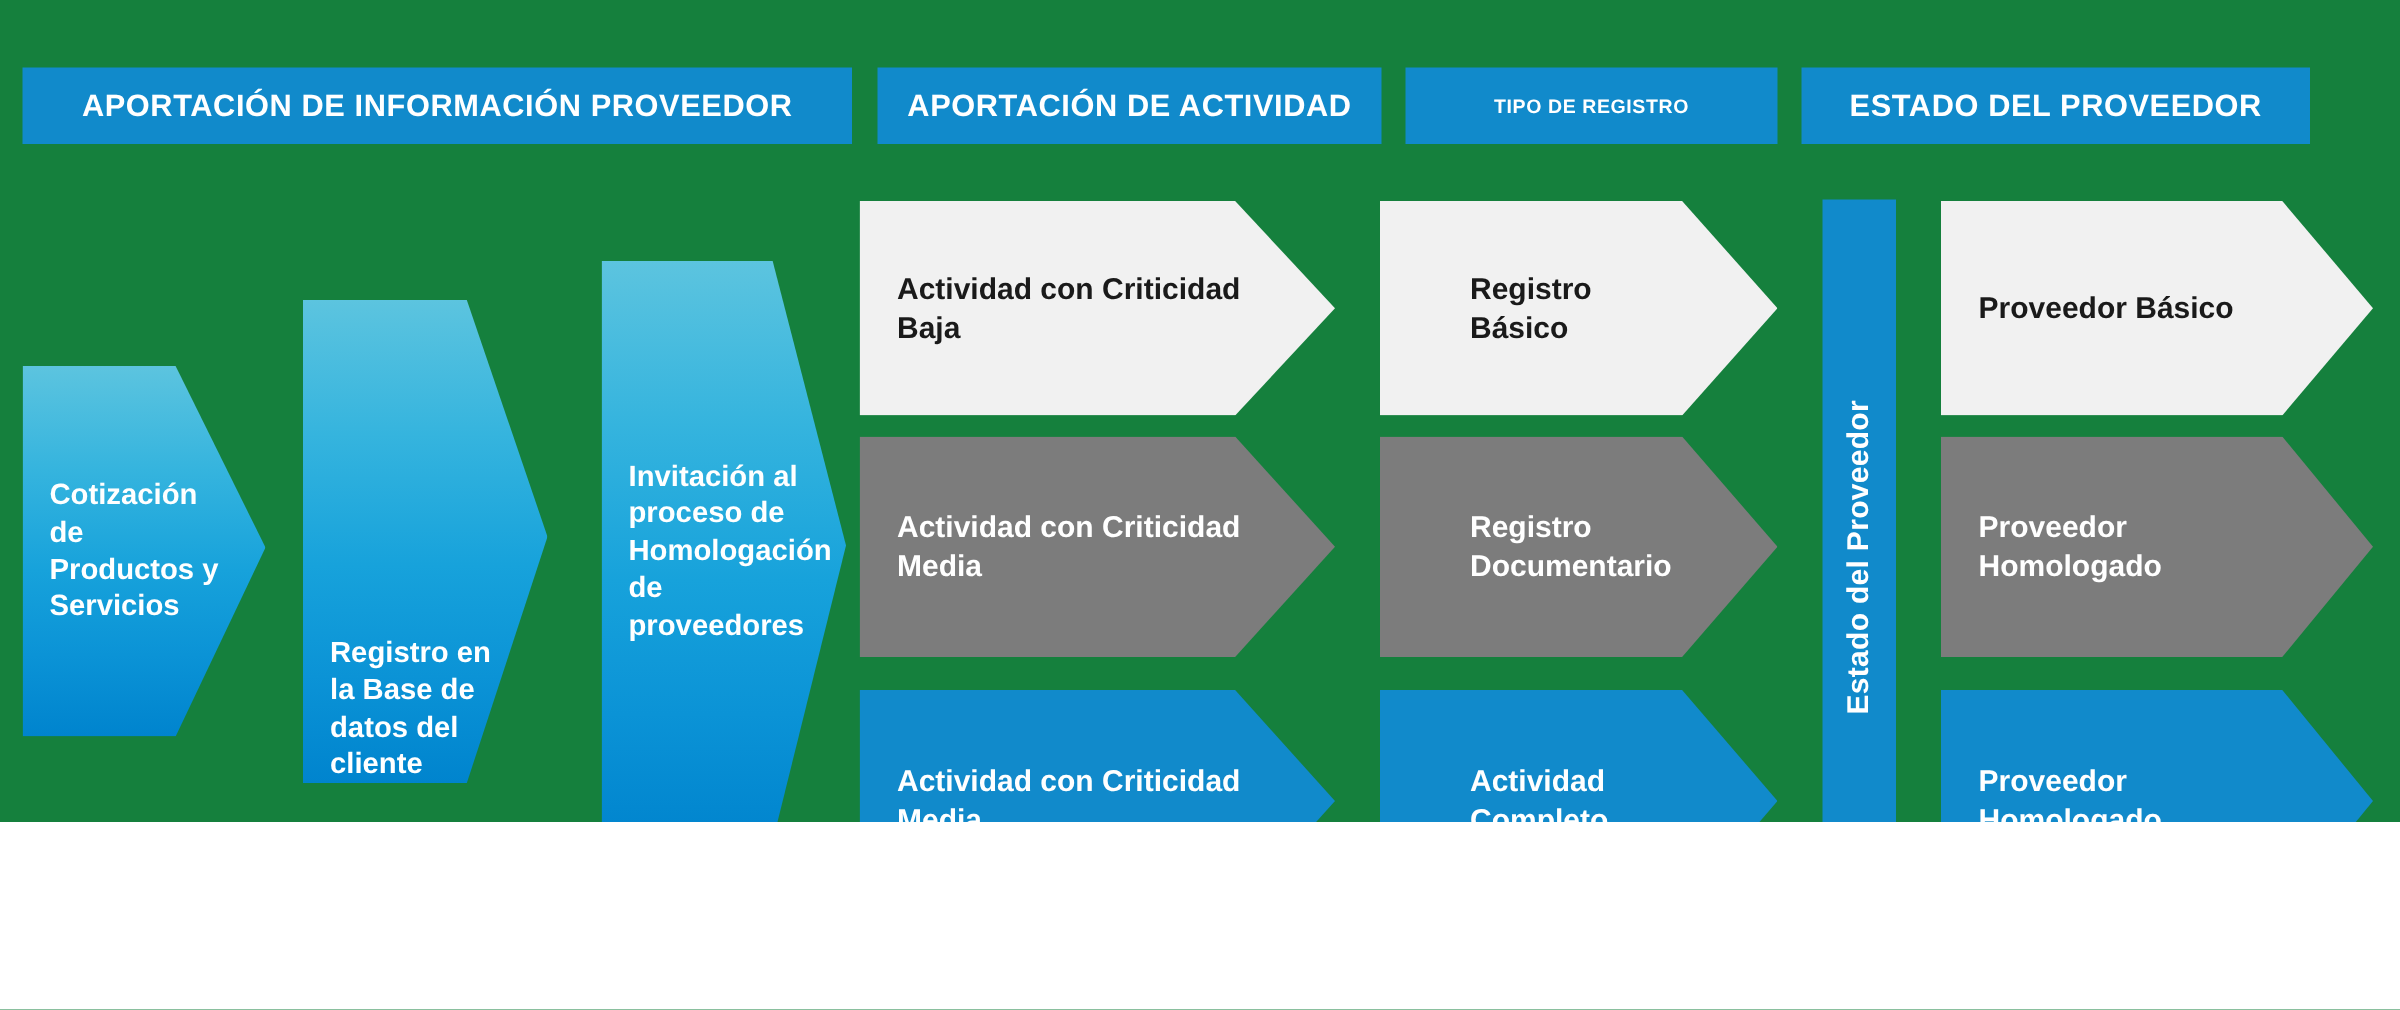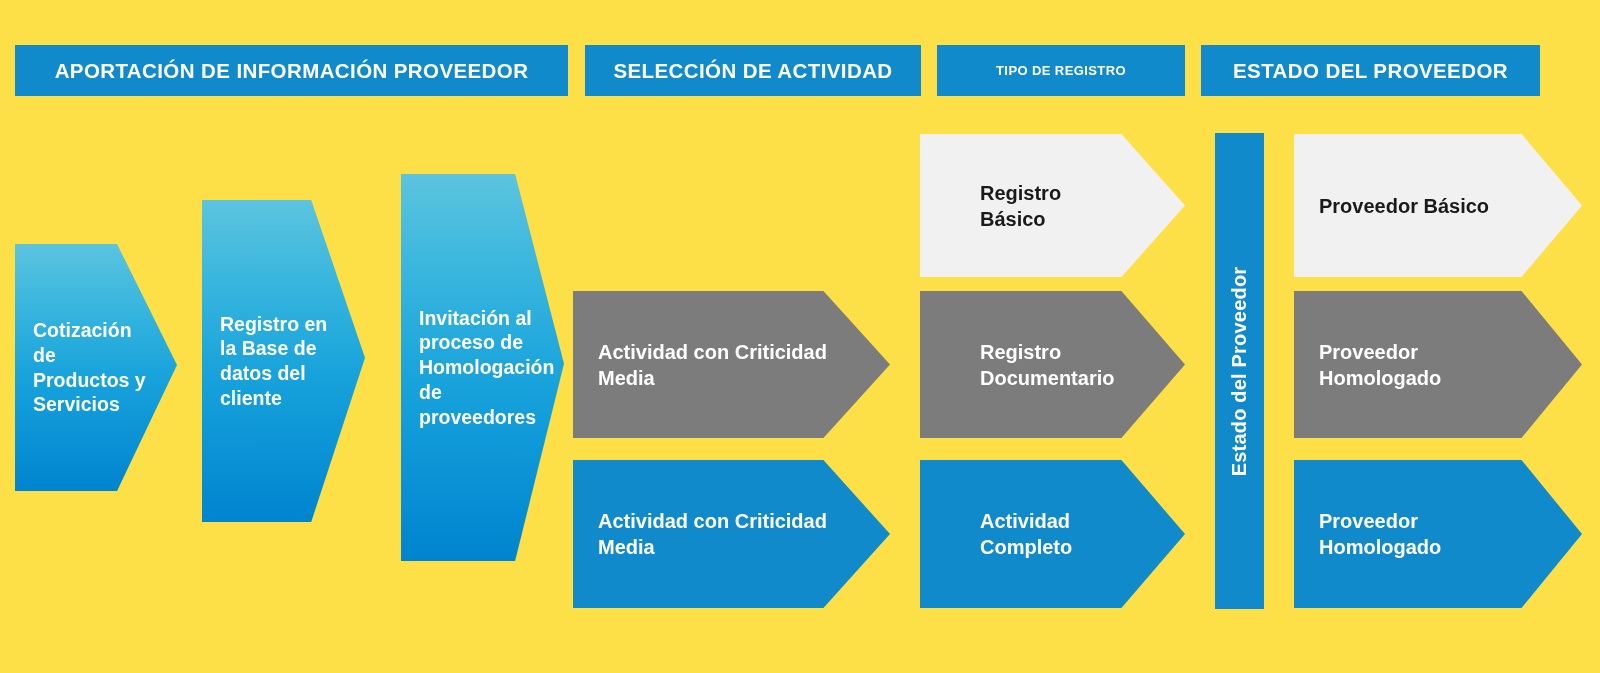--- a/index.html
+++ b/index.html
@@ -7,22 +7,22 @@
     margin: 0;
     padding: 0;
     background: #ffffff;
   }
   body {
     font-family: "Liberation Sans", sans-serif;
   }
   #canvas {
     position: relative;
     width: 1600px;
-    height: 673px;
-    background: #fde047;
+    height: 548px;
+    background: #15803d;
     overflow: hidden;
   }
 
   
   .hdr {
     position: absolute;
     background: #118ACB;
     color: #ffffff;
     display: flex;
     align-items: center;
@@ -55,20 +55,21 @@
     padding-left: 18px;
     padding-right: 30px;
   }
   .chev-1 {
     left: 15px; top: 244px; width: 162px; height: 247px;
     clip-path: polygon(0% 0%, 63% 0%, 100% 49%, 63% 100%, 0% 100%);
   }
   .chev-2 {
     left: 202px; top: 200px; width: 163px; height: 322px;
     clip-path: polygon(0% 0%, 67% 0%, 100% 49%, 67% 100%, 0% 100%);
+    align-items: flex-end;
   }
   .chev-3 {
     left: 401px; top: 174px; width: 163px; height: 387px;
     clip-path: polygon(0% 0%, 70% 0%, 100% 49%, 70% 100%, 0% 100%);
   }
 
   
   .arrow {
     position: absolute;
     box-sizing: border-box;
@@ -124,39 +125,42 @@
 </style>
 </head>
 <body>
 
 <div id="canvas">
 
   <div class="hdr hdr-1">
     <span>APORTACIÓN DE INFORMACIÓN PROVEEDOR</span>
   </div>
   <div class="hdr hdr-2">
-    <span>SELECCIÓN DE ACTIVIDAD</span>
+    <span>APORTACIÓN DE ACTIVIDAD</span>
   </div>
   <div class="hdr hdr-3">
     <span>TIPO DE REGISTRO</span>
   </div>
   <div class="hdr hdr-4">
     <span>ESTADO DEL PROVEEDOR</span>
   </div>
 
   <div class="chev chev-1">
     <span class="txt">Cotización de Productos y Servicios</span>
   </div>
   <div class="chev chev-2">
     <span class="txt">Registro en la Base de datos del cliente</span>
   </div>
   <div class="chev chev-3">
     <span class="txt">Invitación al proceso de Homologación de proveedores</span>
   </div>
 
+  <div class="arrow light w-a c2 r1">
+    <span class="txt">Actividad con Criticidad Baja</span>
+  </div>
   <div class="arrow gray w-a c2 r2">
     <span class="txt">Actividad con Criticidad Media</span>
   </div>
   <div class="arrow blue w-a c2 r3">
     <span class="txt">Actividad con Criticidad Media</span>
   </div>
 
   <div class="arrow light w-b c3 r1">
     <span class="txt">Registro Básico</span>
   </div>

